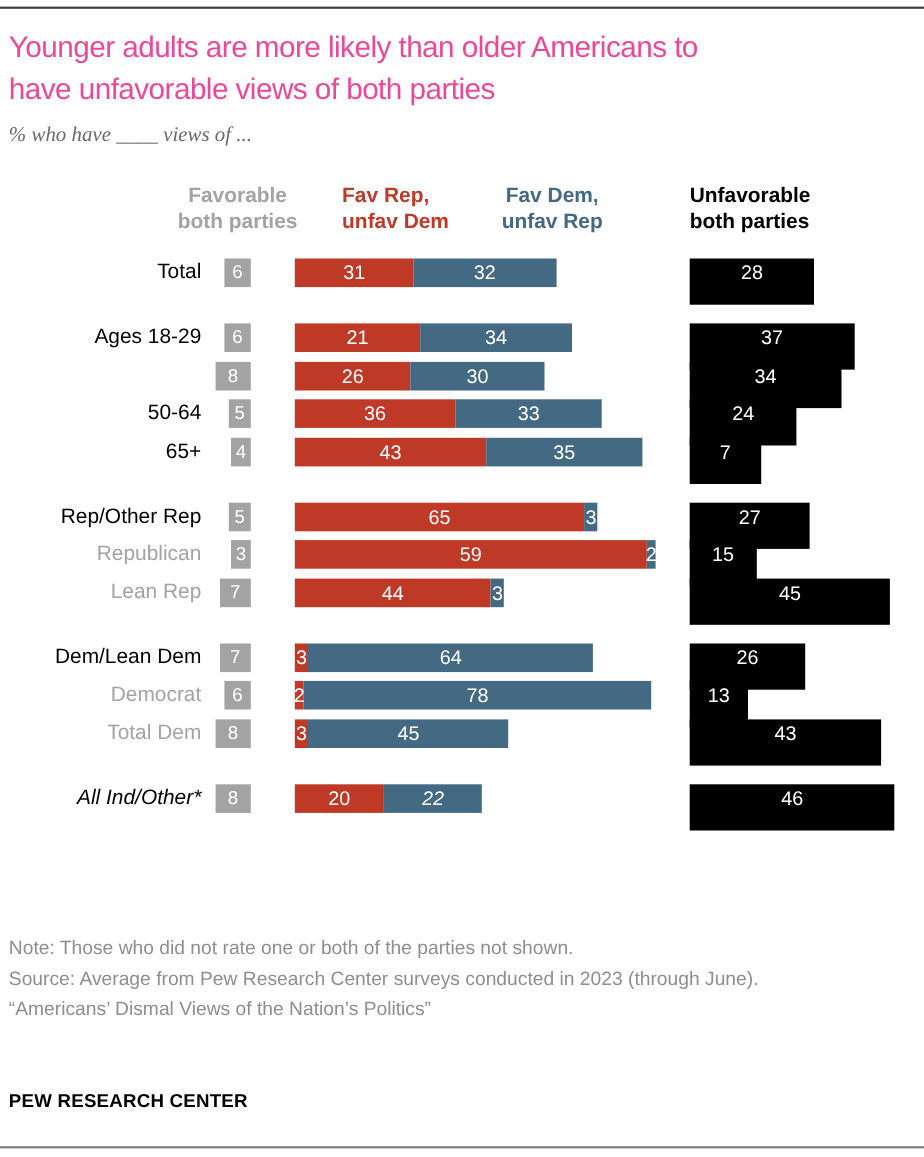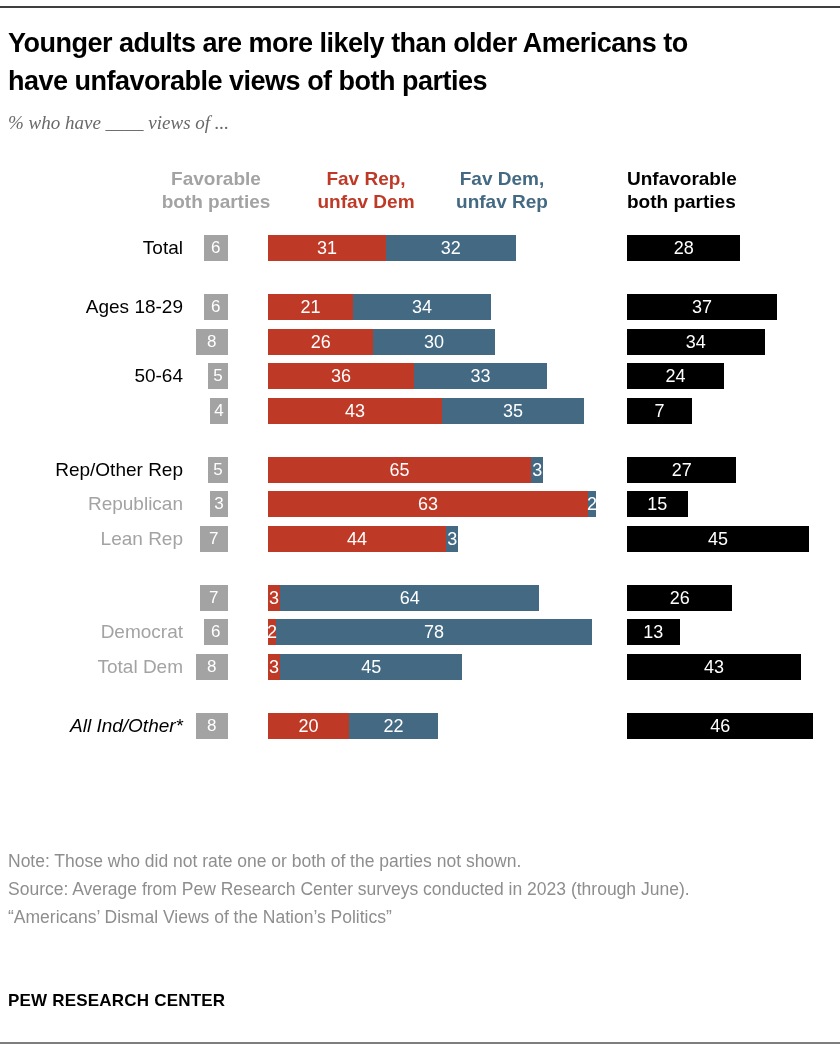--- a/index.html
+++ b/index.html
@@ -6,56 +6,56 @@
   #page{
     position:relative;width:840px;height:1052px;overflow:hidden;background:#fff;
     font-family:"Liberation Sans",sans-serif;
   }
   .rule{position:absolute;left:0;width:840px;height:2px;}
   .rule-top{top:6px;background:#3f3f3f;}
   .rule-bottom{top:1042px;background:#7d7d7d;}
 
   .title{
     position:absolute;left:8px;top:24px;width:826px;
-    font-size:27px;font-weight:700;color:#000000;line-height:38px;letter-spacing:-0.5px;
+    font-size:27px;font-weight:400;color:#ec4899;line-height:38px;letter-spacing:-0.5px;
   }
   .subtitle{
     position:absolute;left:8px;top:112px;width:700px;
     font-family:"Liberation Serif",serif;font-style:italic;
     font-size:19px;color:#696969;
   }
 
   .col-headers{position:absolute;left:0;top:167px;width:840px;height:50px;}
   .col-head{
     position:absolute;font-size:19px;font-weight:700;line-height:23px;
     white-space:pre-line;
   }
   .h-fav{left:150px;width:132px;text-align:center;color:var(--c-gray);}
-  .h-red{left:300px;width:132px;text-align:center;color:var(--c-red);}
+  .h-red{left:311px;width:132px;text-align:left;color:var(--c-red);}
   .h-blue{left:436px;width:132px;text-align:center;color:var(--c-blue);}
   .h-black{left:627px;width:180px;text-align:left;color:var(--c-black);}
 
   .rows{position:absolute;left:0;top:235px;width:840px;}
   .group{margin-bottom:33px;}
   .row{position:relative;height:26px;margin-bottom:8.5px;}
   .row-label{
     position:absolute;left:0;top:0;width:183px;height:26px;line-height:26px;
     text-align:right;font-size:19px;color:#000;
   }
   .row-label.lbl-gray{color:var(--c-gray);}
   .row-label.lbl-italic{font-style:italic;}
   .gray-cell{position:absolute;left:183px;top:0;width:45px;height:26px;}
   .gray-box{
     position:absolute;top:0;right:0;height:26px;background:var(--c-gray);
   }
   .stack{position:absolute;left:268px;top:0;height:26px;display:flex;}
   .seg{position:relative;height:26px;}
   .seg-red{background:var(--c-red);}
   .seg-blue{background:var(--c-blue);}
-  .bar-black{position:absolute;left:627px;top:0;height:26px;background:var(--c-black);}
+  .bar-black{position:absolute;left:627px;top:0;height:42px;background:var(--c-black);}
   .val{
     position:absolute;left:50%;top:0;transform:translateX(-50%);
     height:26px;line-height:26px;color:#fff;font-size:18px;white-space:nowrap;z-index:2;
   }
   .gray-box .val{font-size:17px;}
 
   .footnotes{
     position:absolute;left:8px;top:847px;width:806px;
     font-size:17.5px;line-height:28px;color:#8e8e8e;
   }
@@ -92,42 +92,42 @@
   <div class="rows">
       <div class="group">
   <div class="row">
     <div class="row-label lbl-dark">Total</div>
     <div class="gray-cell">
       <div class="gray-box" style="width: 24.3px;">
         <span class="val">6</span>
       </div>
     </div>
     <div class="stack">
-      <div class="seg seg-red" style="width: 118px;">
+      <div class="seg seg-red" style="width: 108px;">
         <span class="val">31</span>
       </div>
       <div class="seg seg-blue" style="width: 129.6px;">
         <span class="val">32</span>
       </div>
     </div>
     <div class="bar-black" style="width: 113.4px;">
       <span class="val">28</span>
     </div>
   </div>
 </div>
       <div class="group">
   <div class="row">
     <div class="row-label lbl-dark">Ages 18-29</div>
     <div class="gray-cell">
       <div class="gray-box" style="width: 24.3px;">
         <span class="val">6</span>
       </div>
     </div>
     <div class="stack">
-      <div class="seg seg-red" style="width: 85.05px;">
+      <div class="seg seg-red" style="width: 85.05px; padding-left: 29px;">
         <span class="val">21</span>
       </div>
       <div class="seg seg-blue" style="width: 137.7px;">
         <span class="val">34</span>
       </div>
     </div>
     <div class="bar-black" style="width: 149.85px;">
       <span class="val">37</span>
     </div>
   </div>
@@ -165,20 +165,21 @@
       <div class="seg seg-blue" style="width: 133.65px;">
         <span class="val">33</span>
       </div>
     </div>
     <div class="bar-black" style="width: 97.2px;">
       <span class="val">24</span>
     </div>
   </div>
 
   <div class="row">
+    <div class="row-label lbl-dark">65+</div>
     <div class="gray-cell">
       <div class="gray-box" style="width: 18px;">
         <span class="val">4</span>
       </div>
     </div>
     <div class="stack">
       <div class="seg seg-red" style="width: 174.15px;">
         <span class="val">43</span>
       </div>
       <div class="seg seg-blue" style="width: 141.75px;">
@@ -213,21 +214,21 @@
 
   <div class="row">
     <div class="row-label lbl-gray">Republican</div>
     <div class="gray-cell">
       <div class="gray-box" style="width: 18px;">
         <span class="val">3</span>
       </div>
     </div>
     <div class="stack">
       <div class="seg seg-red" style="width: 319.95px;">
-        <span class="val">63</span>
+        <span class="val">59</span>
       </div>
       <div class="seg seg-blue" style="width: 8.1px;">
         <span class="val">2</span>
       </div>
     </div>
     <div class="bar-black" style="width: 60.75px;">
       <span class="val">15</span>
     </div>
   </div>
 
@@ -246,20 +247,21 @@
         <span class="val">3</span>
       </div>
     </div>
     <div class="bar-black" style="width: 182.25px;">
       <span class="val">45</span>
     </div>
   </div>
 </div>
       <div class="group">
   <div class="row">
+    <div class="row-label lbl-dark">Dem/Lean Dem</div>
     <div class="gray-cell">
       <div class="gray-box" style="width: 28.35px;">
         <span class="val">7</span>
       </div>
     </div>
     <div class="stack">
       <div class="seg seg-red" style="width: 12.15px;">
         <span class="val">3</span>
       </div>
       <div class="seg seg-blue" style="width: 259.2px;">
@@ -316,21 +318,21 @@
     <div class="row-label lbl-italic">All Ind/Other*</div>
     <div class="gray-cell">
       <div class="gray-box" style="width: 32.4px;">
         <span class="val">8</span>
       </div>
     </div>
     <div class="stack">
       <div class="seg seg-red" style="width: 81px;">
         <span class="val">20</span>
       </div>
-      <div class="seg seg-blue" style="width: 89.1px;">
+      <div class="seg seg-blue" style="width: 89.1px; font-style: italic;">
         <span class="val">22</span>
       </div>
     </div>
     <div class="bar-black" style="width: 186.3px;">
       <span class="val">46</span>
     </div>
   </div>
 </div>
     </div>
 

